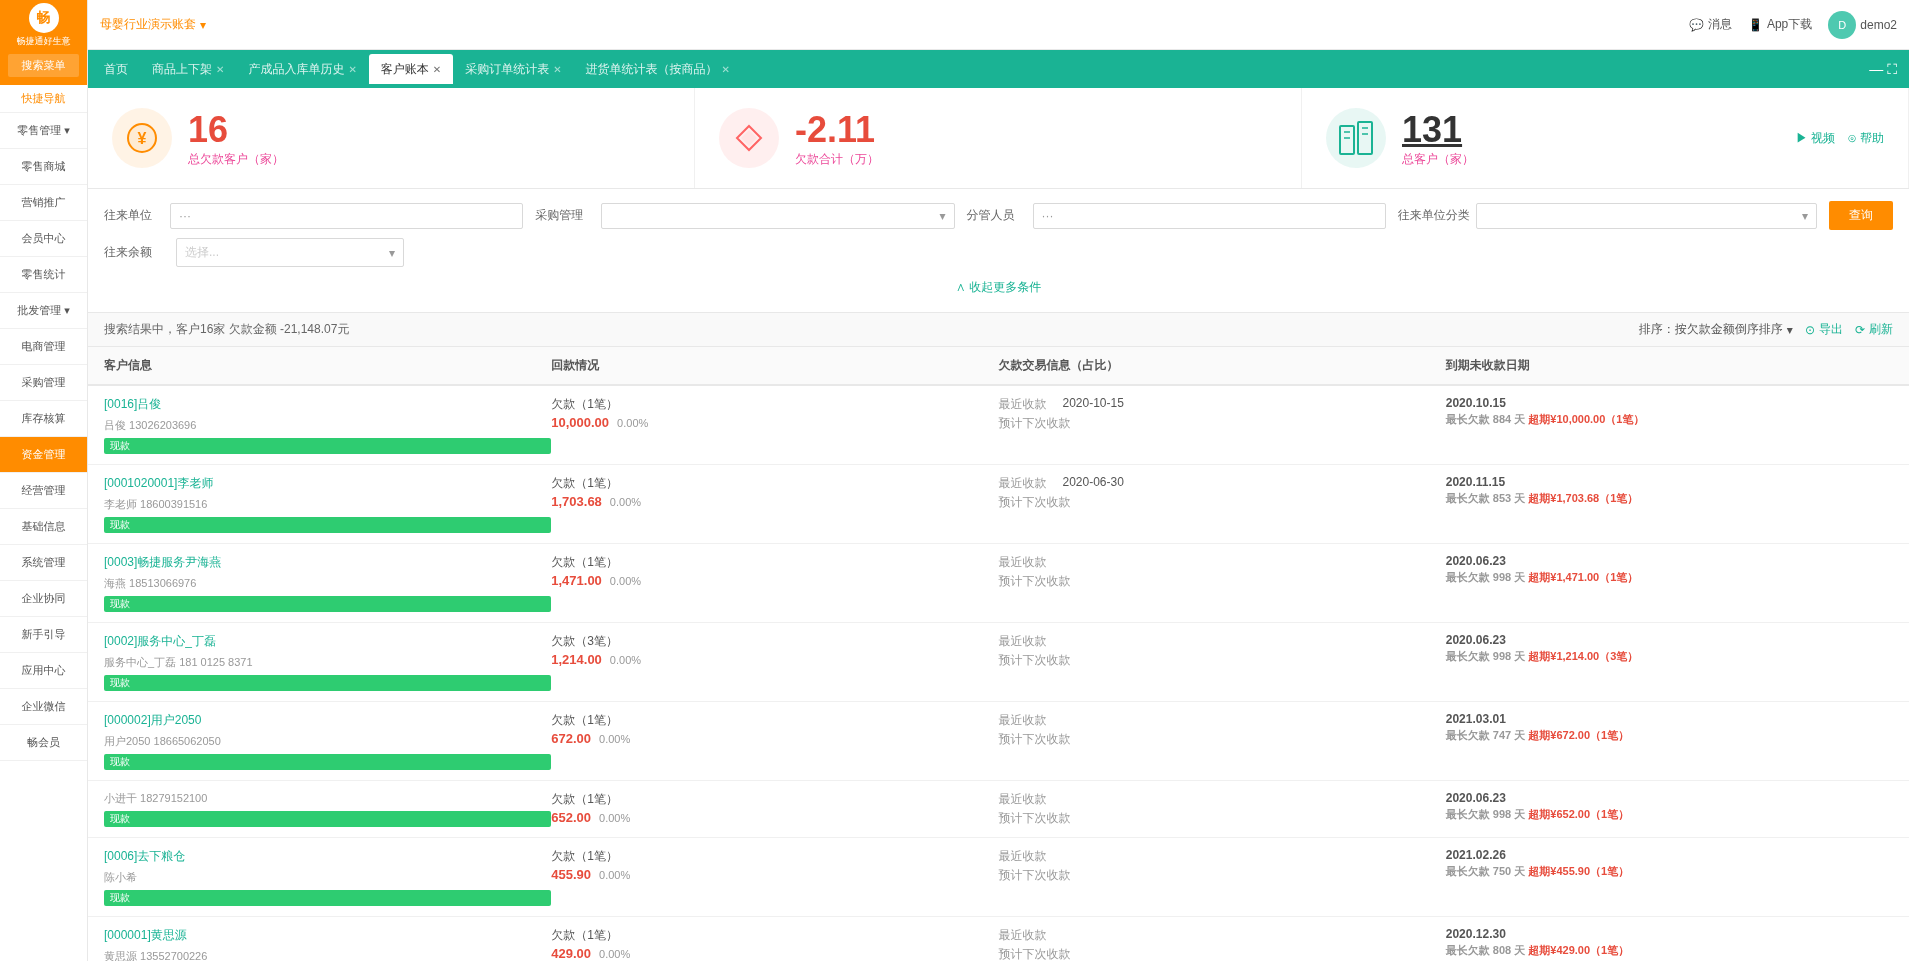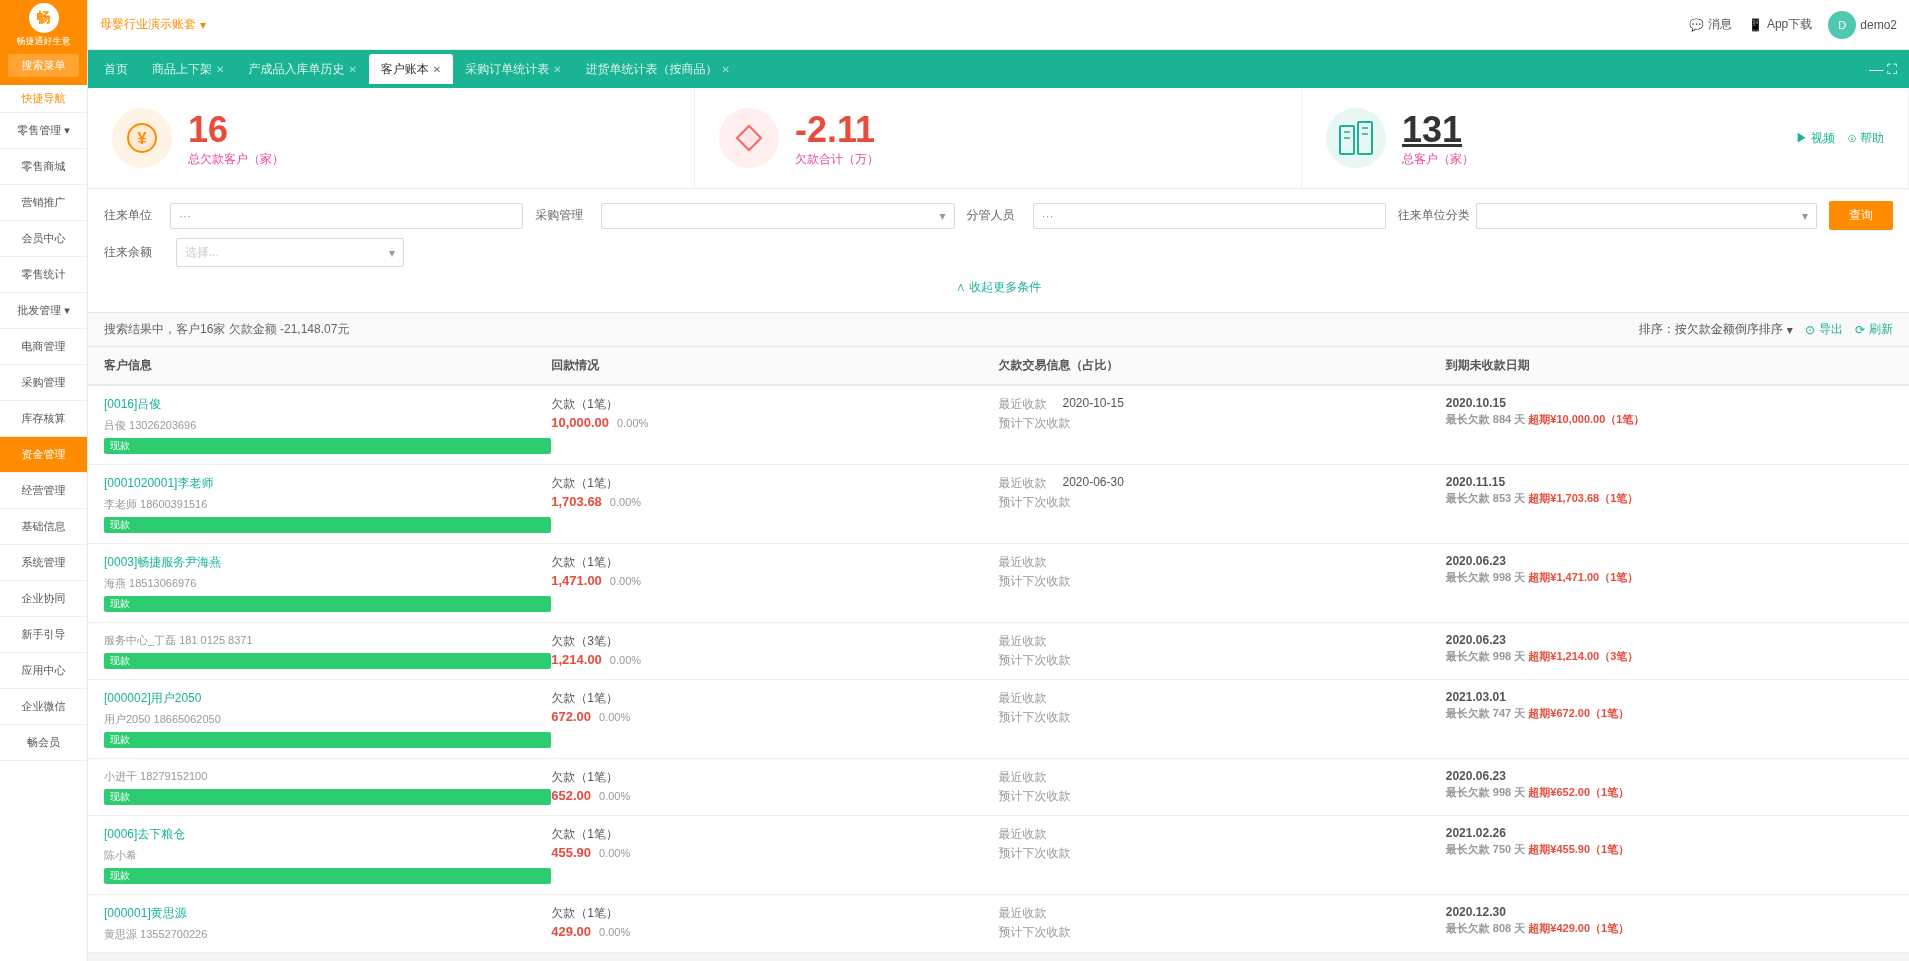--- a/index.html
+++ b/index.html
@@ -432,20 +432,21 @@
             </div>
           </div>
           <div class="overdue-info">
             <span class="overdue-date">2020.06.23</span>
             <span class="overdue-detail">最长欠款 998 天 <span class="overdue-amount">超期¥1,471.00（1笔）</span></span>
           </div>
         </div>
 
         <div class="table-row">
           <div class="customer-info">
+            <span class="customer-name">[0002]服务中心_丁磊</span>
             <span class="customer-meta">服务中心_丁磊  181 0125 8371</span>
             <span class="tag-green">现款</span>
           </div>
           <div class="debt-info">
             <span class="debt-count">欠款（3笔）</span>
             <div class="debt-row">
               <span class="debt-amount">1,214.00</span>
               <span class="debt-percent">0.00%</span>
             </div>
           </div>

